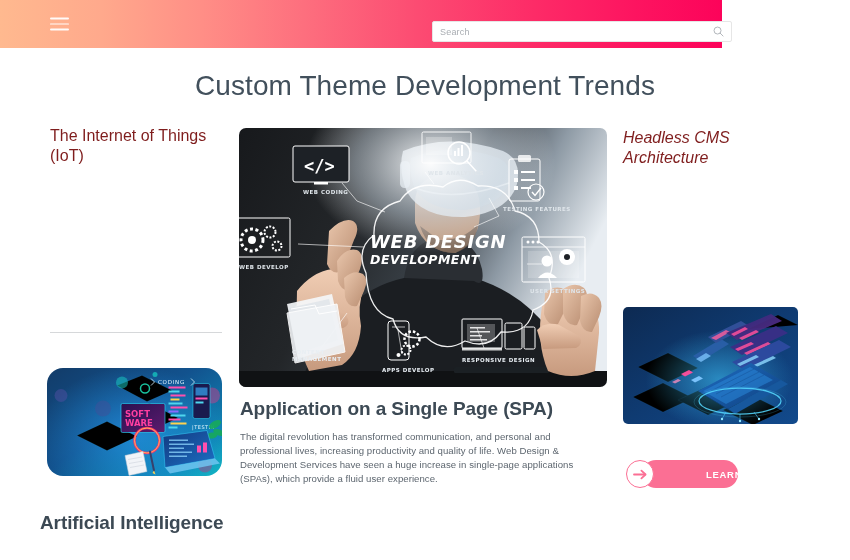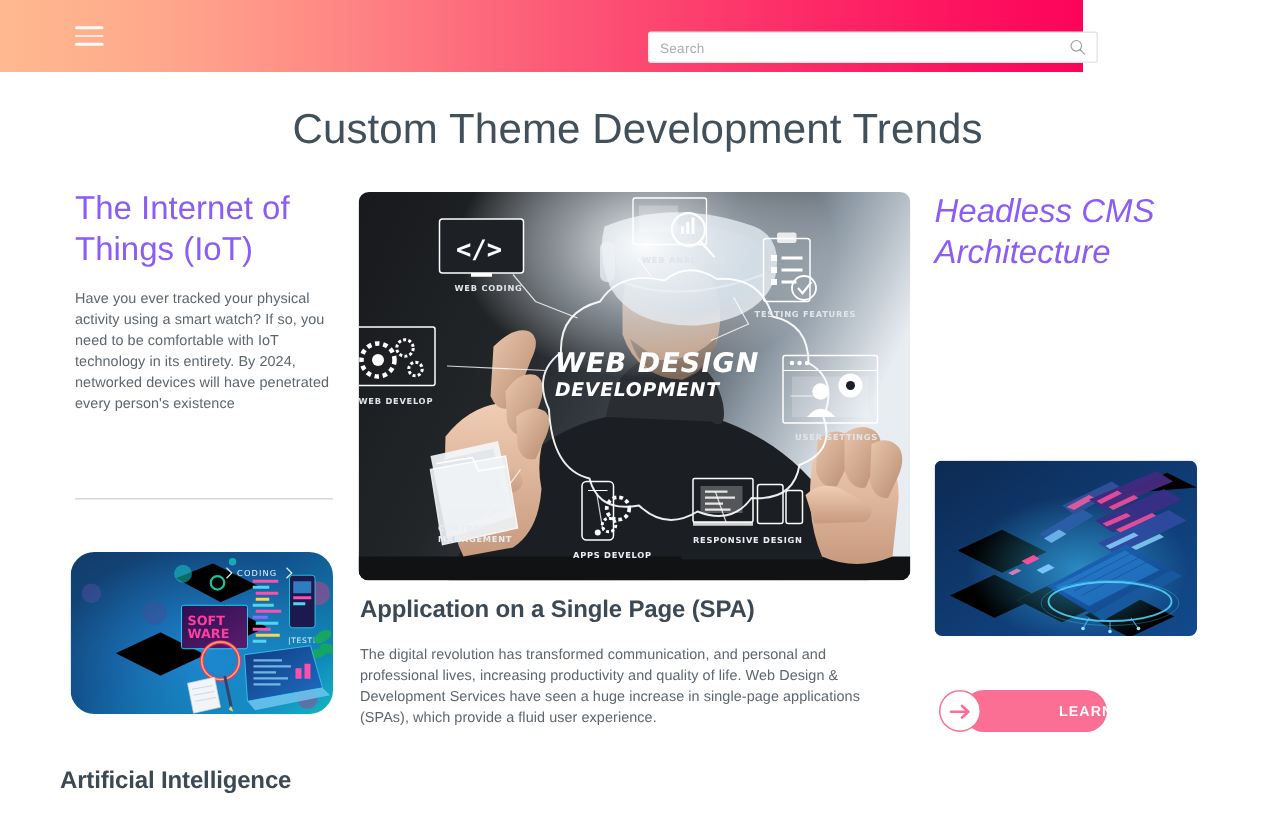--- a/index.html
+++ b/index.html
@@ -104,34 +104,34 @@
   }
   .col-right {
     position: absolute;
     left: 623px;
     top: 128px;
     width: 176px;
     font-style: italic;
   }
 
   .h-light {
-    font-size: 22px;
+    font-size: 16px;
     font-weight: 400;
-    color: #8b5cf6;
+    color: #7f1d1d;
     line-height: 1.22;
     letter-spacing: 0px;
   }
   .body-text {
     font-size: 9.6px;
     line-height: 1.46;
     color: #5d666f;
     letter-spacing: .05px;
   }
   .h-bold {
-    font-size: 16px;
+    font-size: 19px;
     font-weight: 700;
     color: #3c4954;
     letter-spacing: -.1px;
   }
 
   .col-left .body-text { margin-top: 13px; }
   .col-right .body-text { margin-top: 16px; }
 
   .divider {
     position: absolute;
@@ -248,21 +248,20 @@
       <circle cx="6.6" cy="6.6" r="5.1" fill="none" stroke="#9aa0a6" stroke-width="1.1"></circle>
       <line x1="10.4" y1="10.4" x2="14.6" y2="14.6" stroke="#9aa0a6" stroke-width="1.1" stroke-linecap="round"></line>
     </svg>
   </div>
 </div>
 
 <h1 class="page-title">Custom Theme Development Trends</h1>
 
 <div class="col-left">
   <div class="h-light">The Internet of Things (IoT)</div>
-  <p class="body-text">Have you ever tracked your physical activity using a smart watch? If so, you need to be comfortable with IoT technology in its entirety. By 2024, networked devices will have penetrated every person's existence</p>
 </div>
 
 <div class="divider"></div>
 
 <div class="img-ai">
   <svg viewBox="0 0 350 246" preserveAspectRatio="xMidYMid slice">
     <defs>
       <linearGradient id="aiBg" x1="0" y1="0" x2="1" y2="1">
         <stop offset="0%" stop-color="#123a66"></stop>
         <stop offset="45%" stop-color="#12528e"></stop>

